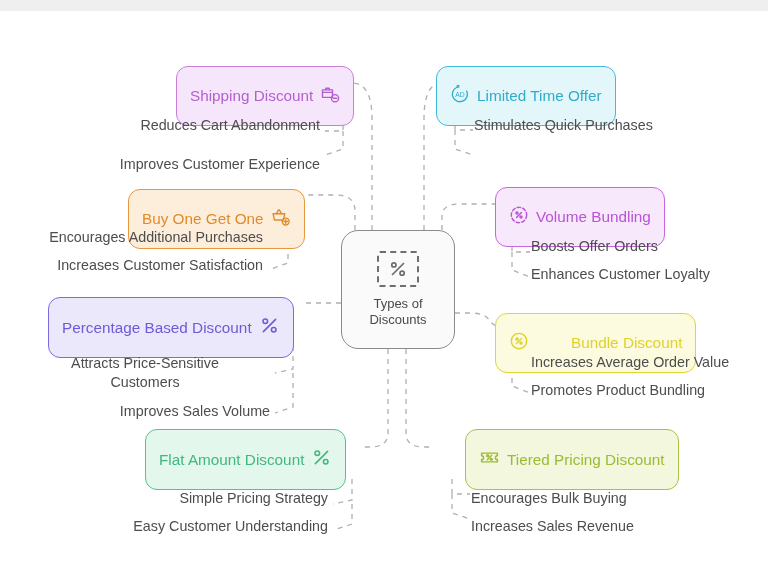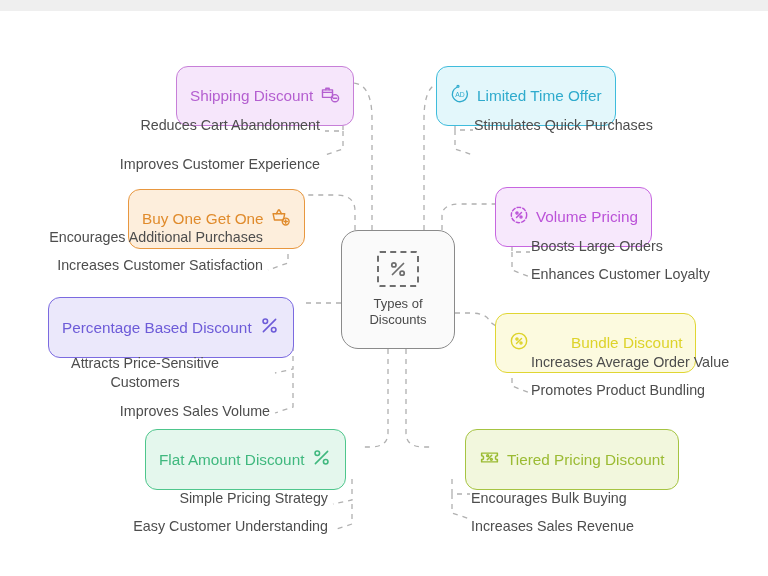--- a/index.html
+++ b/index.html
@@ -234,24 +234,24 @@
   <div class="branch">
     <div class="node" style="left:495px; top:176px; border-color:#c766e0; background:#f7e8fc;">
       <span class="icon">
         <svg width="20" height="20" viewBox="0 0 24 24" fill="none" stroke="#bb52d8" stroke-width="1.7" stroke-linecap="round">
           <circle cx="12" cy="12" r="9.2" stroke-dasharray="4.2,2.6"></circle>
           <line x1="9" y1="15" x2="15" y2="9"></line>
           <circle cx="9.6" cy="9.6" r="1.25"></circle>
           <circle cx="14.4" cy="14.4" r="1.25"></circle>
         </svg>
       </span>
-      <span class="node-label" style="color:#bb52d8;">Volume Pricing</span>
+      <span class="node-label" style="color:#bb52d8;">Volume Bundling</span>
     </div>
     <div class="children right" style="left:531px; top:226px; width:230px; gap:9px;">
-      <div class="child">Boosts Large Orders</div>
+      <div class="child">Boosts Offer Orders</div>
       <div class="child">Enhances Customer Loyalty</div>
     </div>
   </div>
 
   <div class="branch">
     <div class="node" style="left:48px; top:286px; border-color:#7b6ae0; background:#ebe8fb;">
       <span class="node-label" style="color:#6d5bd8;">Percentage Based Discount</span>
       <span class="icon">
         <svg width="21" height="21" viewBox="0 0 24 24" fill="none" stroke="#6d5bd8" stroke-width="1.8" stroke-linecap="round">
           <line x1="5" y1="19" x2="19" y2="5"></line>

